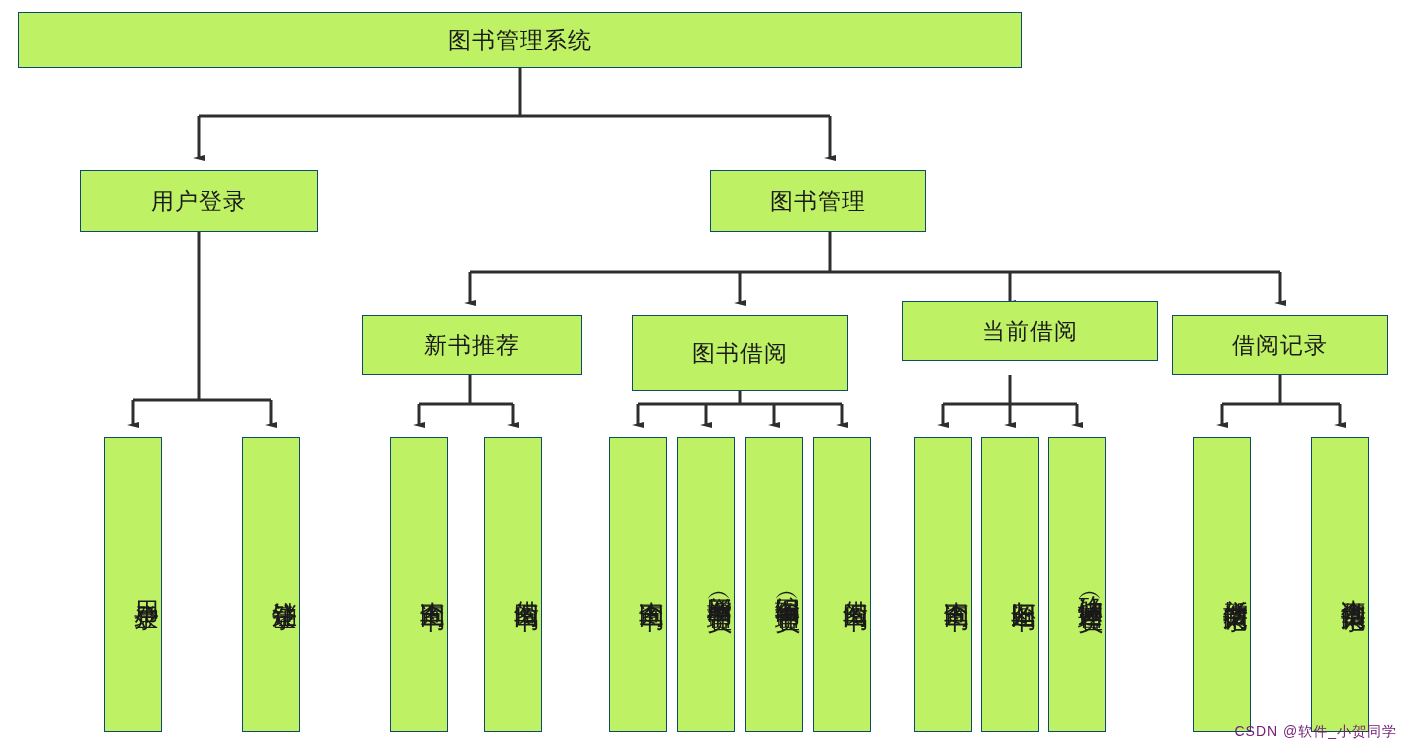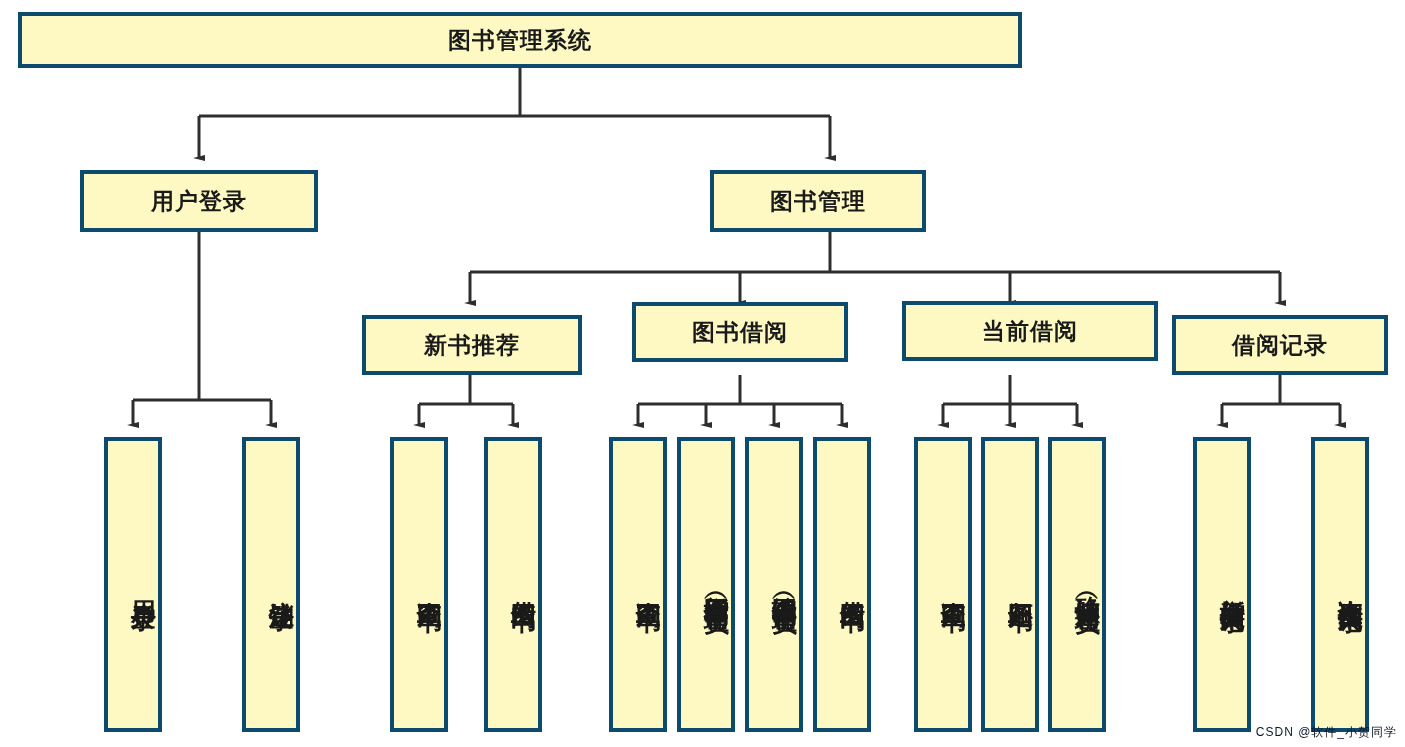--- a/index.html
+++ b/index.html
@@ -13,27 +13,26 @@
   #canvas {
     position: relative;
     width: 1405px;
     height: 747px;
     background: #ffffff;
     overflow: hidden;
   }
   .node {
     position: absolute;
     box-sizing: border-box;
-    border: 4px solid #0c4a6e;
-    background: #fef9c3;
+    border: 1px solid #0c4a6e;
+    background: #bef264;
     display: flex;
     align-items: center;
     justify-content: center;
     color: #1a1a1a;
-    font-weight: bold;
   }
   .node.horiz {
     font-size: 23px;
     letter-spacing: 1px;
   }
   .node.vert {
     writing-mode: vertical-rl;
     text-orientation: upright;
     font-size: 25px;
     line-height: 1.18;
@@ -53,22 +52,22 @@
     left: 0;
     top: 0;
     width: 1405px;
     height: 747px;
     pointer-events: none;
   }
   #watermark {
     position: absolute;
     right: 8px;
     bottom: 6px;
-    font-size: 12px;
-    color: #0f172a;
+    font-size: 14px;
+    color: #701a75;
     letter-spacing: 1px;
     white-space: nowrap;
     margin-top: 12px;
   }
 </style>
 </head>
 <body>
 
 <div id="canvas">
 
@@ -130,21 +129,21 @@
   <div class="node horiz" style="left:80px; top:170px; width:238px; height:62px;">
     <span>用户登录</span>
   </div>
   <div class="node horiz" style="left:710px; top:170px; width:216px; height:62px;">
     <span>图书管理</span>
   </div>
 
   <div class="node horiz" style="left:362px; top:315px; width:220px; height:60px;">
     <span>新书推荐</span>
   </div>
-  <div class="node horiz" style="left:632px; top:302px; width:216px; height:60px;">
+  <div class="node horiz" style="left:632px; top:315px; width:216px; height:76px;">
     <span>图书借阅</span>
   </div>
   <div class="node horiz" style="left:902px; top:301px; width:256px; height:60px;">
     <span>当前借阅</span>
   </div>
   <div class="node horiz" style="left:1172px; top:315px; width:216px; height:60px;">
     <span>借阅记录</span>
   </div>
 
   <div class="node vert" style="left:104px; top:437px; width:58px; height:295px;">

